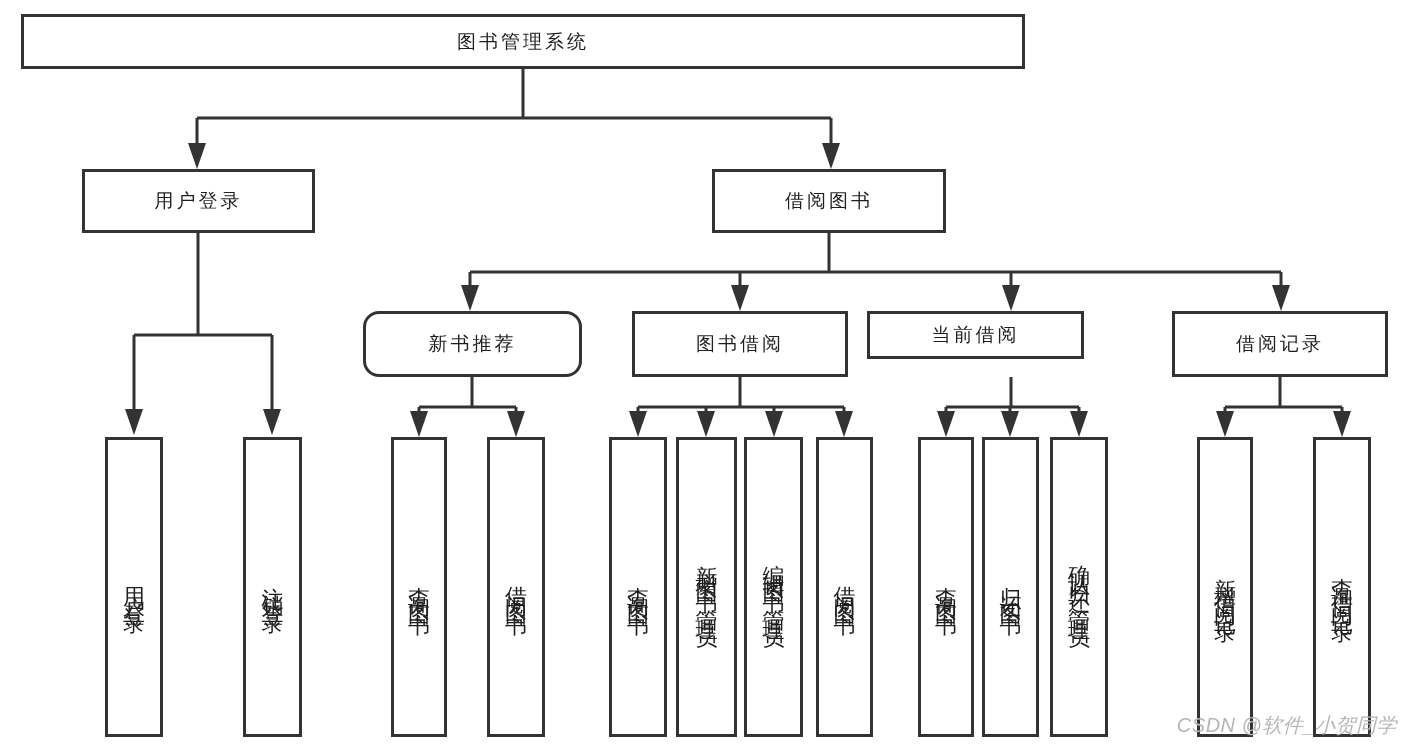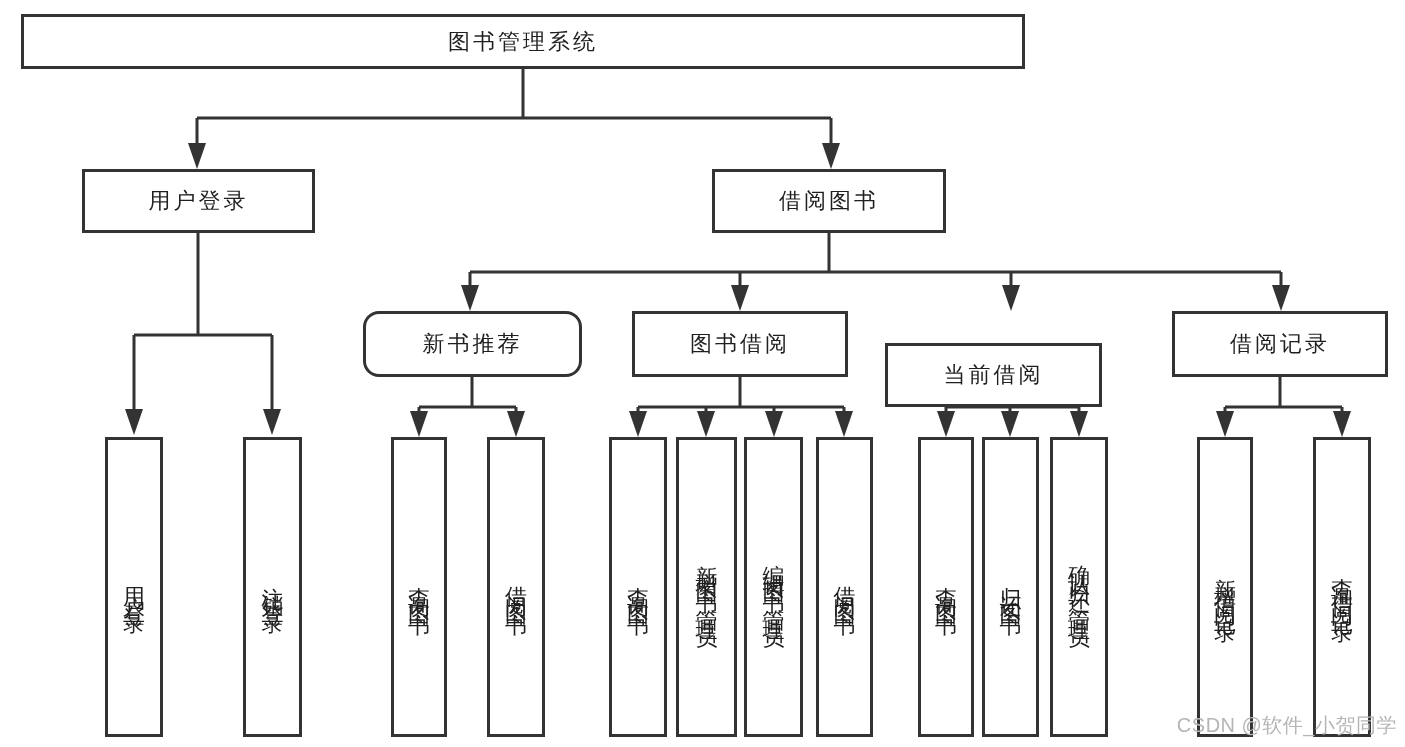--- a/index.html
+++ b/index.html
@@ -10,37 +10,37 @@
     color:var(--text,#1f1f1f);
   }
   .wires{position:absolute;left:0;top:0;width:1405px;height:747px;}
   .wires path{stroke:var(--line,#333333);stroke-width:3;fill:none;}
   .wires polygon{fill:var(--line,#333333);}
   .box{
     position:absolute;box-sizing:border-box;background:#ffffff;
     border:3px solid var(--line,#333333);
     display:flex;align-items:center;justify-content:center;
   }
-  .hlabel{font-size:22px;letter-spacing:3px;white-space:nowrap;color:var(--text,#1f1f1f);}
+  .hlabel{font-size:19px;letter-spacing:3px;white-space:nowrap;color:var(--text,#1f1f1f);}
   .vlabel{
     writing-mode:vertical-rl;text-orientation:mixed;
     font-size:22px;line-height:1;letter-spacing:9px;white-space:nowrap;
     color:var(--text,#1f1f1f);
   }
   .watermark{
     position:absolute;top:712px;right:8px;z-index:5;
-    font-size:20px;letter-spacing:0.5px;color:var(--wm,#b5b5b5);white-space:nowrap;
+    font-size:20px;letter-spacing:0.5px;color:var(--wm,#b5b5b5);white-space:nowrap;font-style:italic;
   }
   
   .n-root{left:21px;top:14px;width:1004px;height:55px;}
   .n-l2a{left:82px;top:169px;width:233px;height:64px;}
   .n-l2b{left:712px;top:169px;width:234px;height:64px;}
   .n-l3a{left:363px;top:311px;width:219px;height:66px;border-radius:16px;}
   .n-l3b{left:632px;top:311px;width:216px;height:66px;align-items:center;}
-  .n-l3c{left:885px;top:311px;width:217px;height:64px;margin-top:32px;}
+  .n-l3c{left:867px;top:311px;width:217px;height:48px;}
   .n-l3d{left:1172px;top:311px;width:216px;height:66px;}
   .leaf{top:437px;height:300px;}
   .n-a1{left:105px;width:58px;} .n-a2{left:243px;width:59px;}
   .n-b1{left:391px;width:56px;} .n-b2{left:487px;width:58px;}
   .n-c1{left:609px;width:58px;} .n-c2{left:676px;width:61px;}
   .n-c3{left:744px;width:59px;} .n-c4{left:816px;width:57px;}
   .n-d1{left:918px;width:56px;} .n-d2{left:982px;width:57px;}
   .n-d3{left:1050px;width:58px;}
   .n-e1{left:1197px;width:56px;} .n-e2{left:1313px;width:58px;}
 </style>

